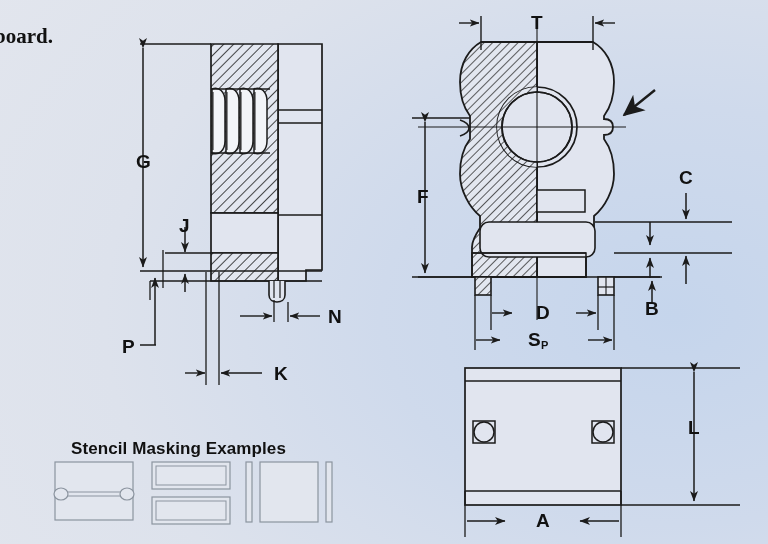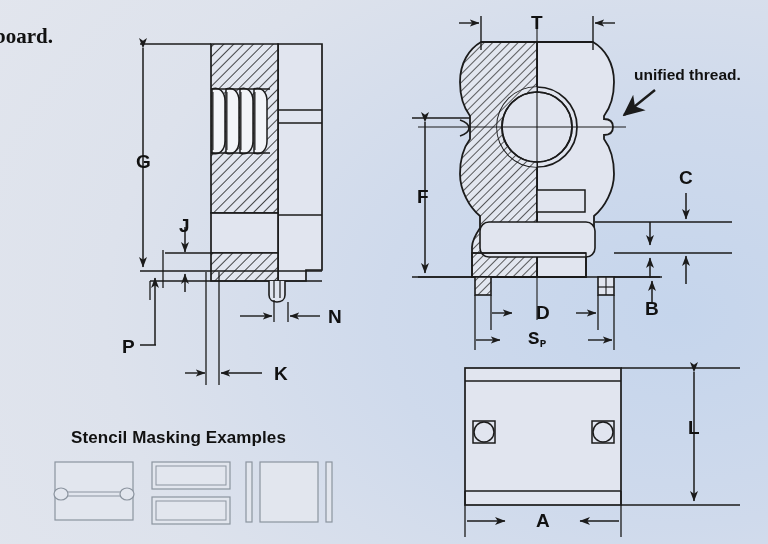--- a/index.html
+++ b/index.html
@@ -11,21 +11,21 @@
   #page{
     position:relative;width:768px;height:544px;
     background:
       radial-gradient(120% 120% at 88% 58%, #c5d5ec 0%, #cfdaec 32%, #dde2ec 62%, #e4e7ee 100%);
   }
   #page svg{position:absolute;left:0;top:0;width:768px;height:544px;}
   .lbl{position:absolute;font-weight:bold;color:#111;line-height:1;white-space:nowrap;}
   .dimlbl{font-size:19px;font-family:"Liberation Sans",sans-serif;letter-spacing:.3px;}
   .sublbl{font-size:11px;vertical-align:-3px;}
   .note{font-size:15.5px;font-weight:bold;color:#111;line-height:1.28;}
-  .section-title{font-size:17px;font-weight:bold;color:#111;letter-spacing:.1px;}
+  .section-title{font-size:17px;font-weight:bold;color:#111;letter-spacing:.1px;margin-top:11px;}
   .cutoff{font-family:"Liberation Serif",serif;font-size:21px;font-weight:bold;color:#111;}
 </style>
 </head>
 <body>
 
 <div id="page">
 
   <svg viewBox="0 0 768 544">
     <defs>
       <pattern id="hatch" width="7" height="7" patternTransform="rotate(45)" patternUnits="userSpaceOnUse">
@@ -243,33 +243,32 @@
       <g>
         <rect x="246" y="462" width="6" height="60" fill="#e2e6ee" stroke="#8b949f" stroke-width="1.2"></rect>
         <rect x="260" y="462" width="58" height="60" fill="#e2e6ee" stroke="#8b949f" stroke-width="1.2"></rect>
         <rect x="326" y="462" width="6" height="60" fill="#e2e6ee" stroke="#8b949f" stroke-width="1.2"></rect>
       </g>
     </g>
   </svg>
 
   <div class="lbl cutoff" style="left:-6px;top:26px;">board.</div>
 
-  <div class="lbl note" style="left:634px;top:65px;">unified thread.</div>
 
   <div class="lbl dimlbl" style="left:136px;top:152px;">G</div>
   <div class="lbl dimlbl" style="left:179px;top:216px;">J</div>
   <div class="lbl dimlbl" style="left:122px;top:337px;">P</div>
   <div class="lbl dimlbl" style="left:328px;top:307px;">N</div>
   <div class="lbl dimlbl" style="left:274px;top:364px;">K</div>
 
   <div class="lbl dimlbl" style="left:531px;top:13px;">T</div>
   <div class="lbl dimlbl" style="left:417px;top:187px;">F</div>
   <div class="lbl dimlbl" style="left:679px;top:168px;">C</div>
   <div class="lbl dimlbl" style="left:645px;top:299px;">B</div>
   <div class="lbl dimlbl" style="left:536px;top:303px;">D</div>
-  <div class="lbl dimlbl" style="left:528px;top:330px;font-family:Liberation Mono, monospace;"><span>S</span><span class="sublbl">P</span></div>
+  <div class="lbl dimlbl" style="left:528px;top:330px;"><span>S</span><span class="sublbl">P</span></div>
 
   <div class="lbl dimlbl" style="left:688px;top:418px;">L</div>
   <div class="lbl dimlbl" style="left:536px;top:511px;">A</div>
 
   <div class="lbl section-title" style="left:71px;top:429px;">Stencil Masking Examples</div>
 
 </div>
 
 </body></html>

